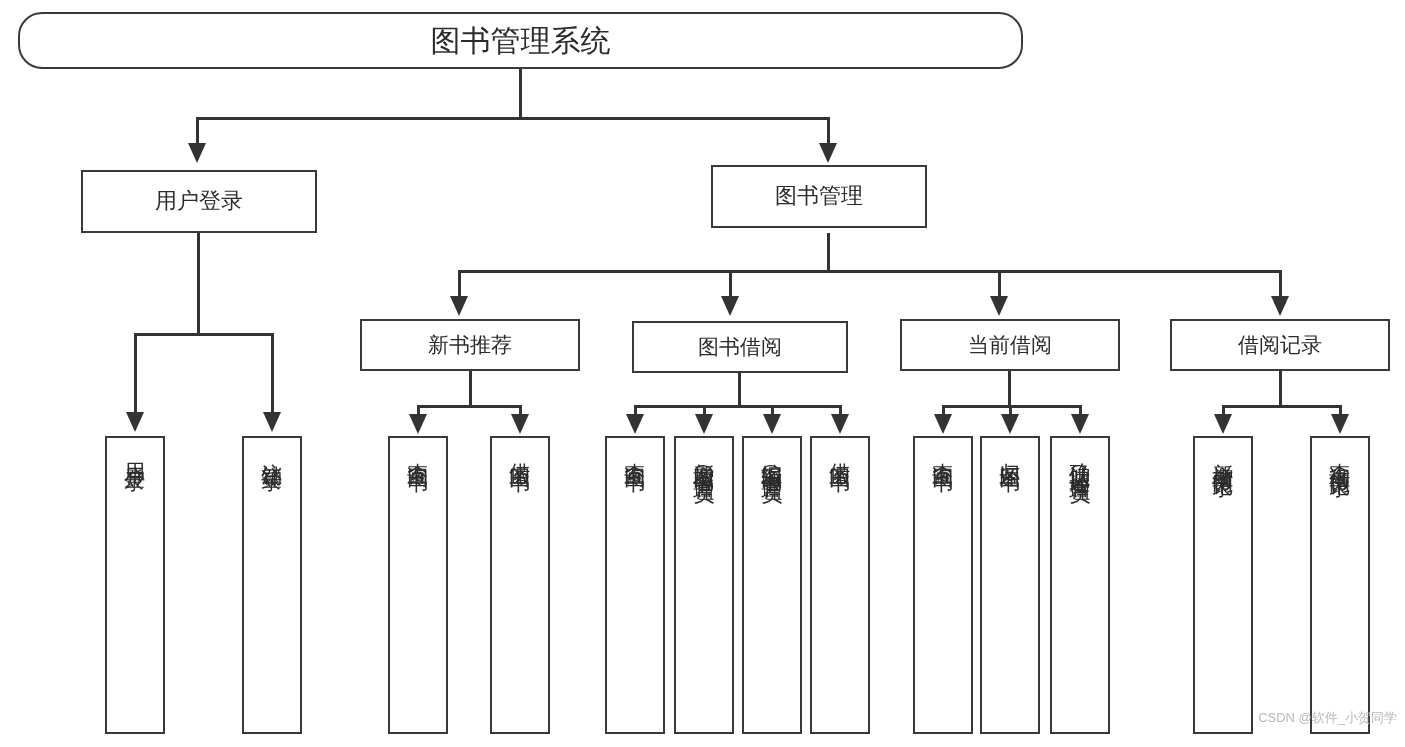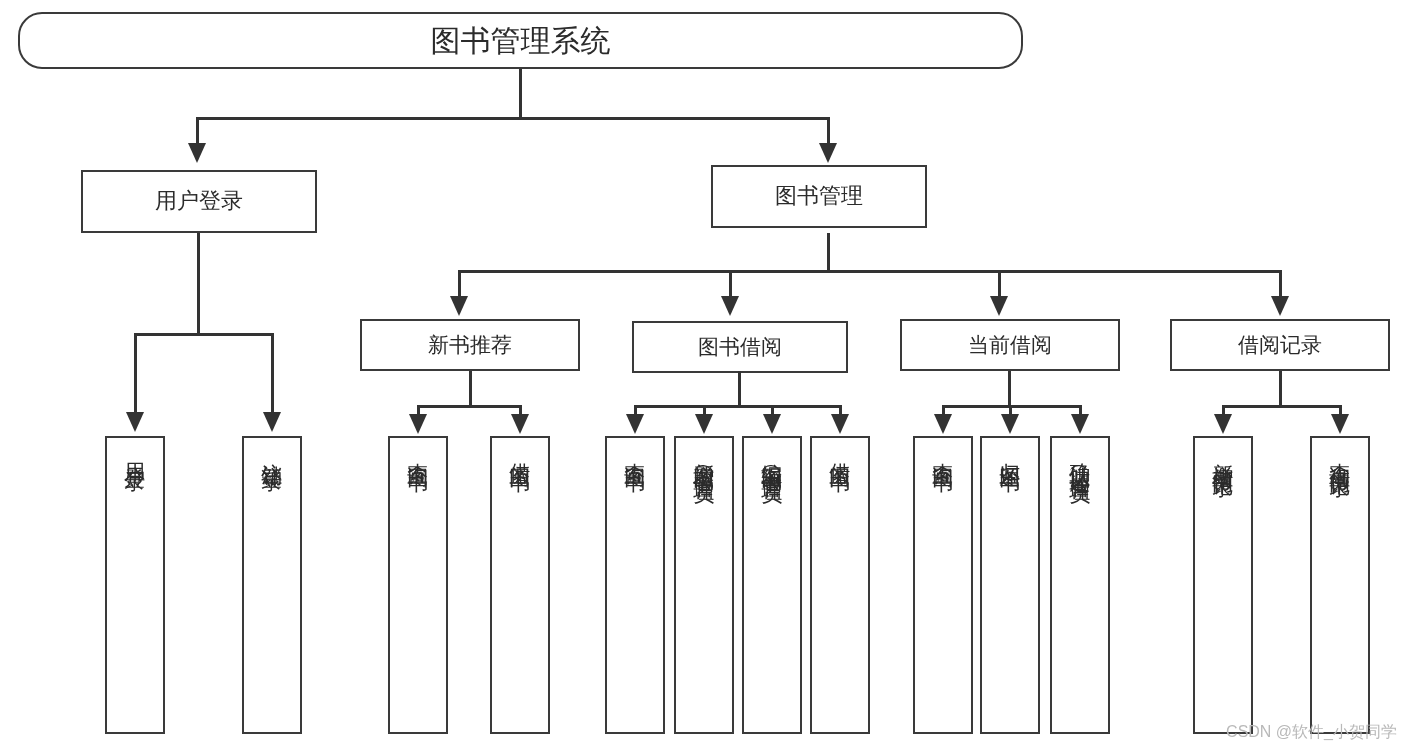--- a/index.html
+++ b/index.html
@@ -69,22 +69,22 @@
     width: 0;
     height: 0;
     border-left: 9px solid transparent;
     border-right: 9px solid transparent;
     border-top: 20px solid #333333;
   }
   
   #watermark {
     position: absolute;
     right: 8px;
-    bottom: 4px;
-    font-size: 16px;
+    bottom: 20px;
+    font-size: 13px;
     color: #b9b9b9;
     white-space: nowrap;
     font-family: "Liberation Sans", "DejaVu Sans", sans-serif;
   }
 </style>
 </head>
 <body>
 
 <div id="canvas">
 

